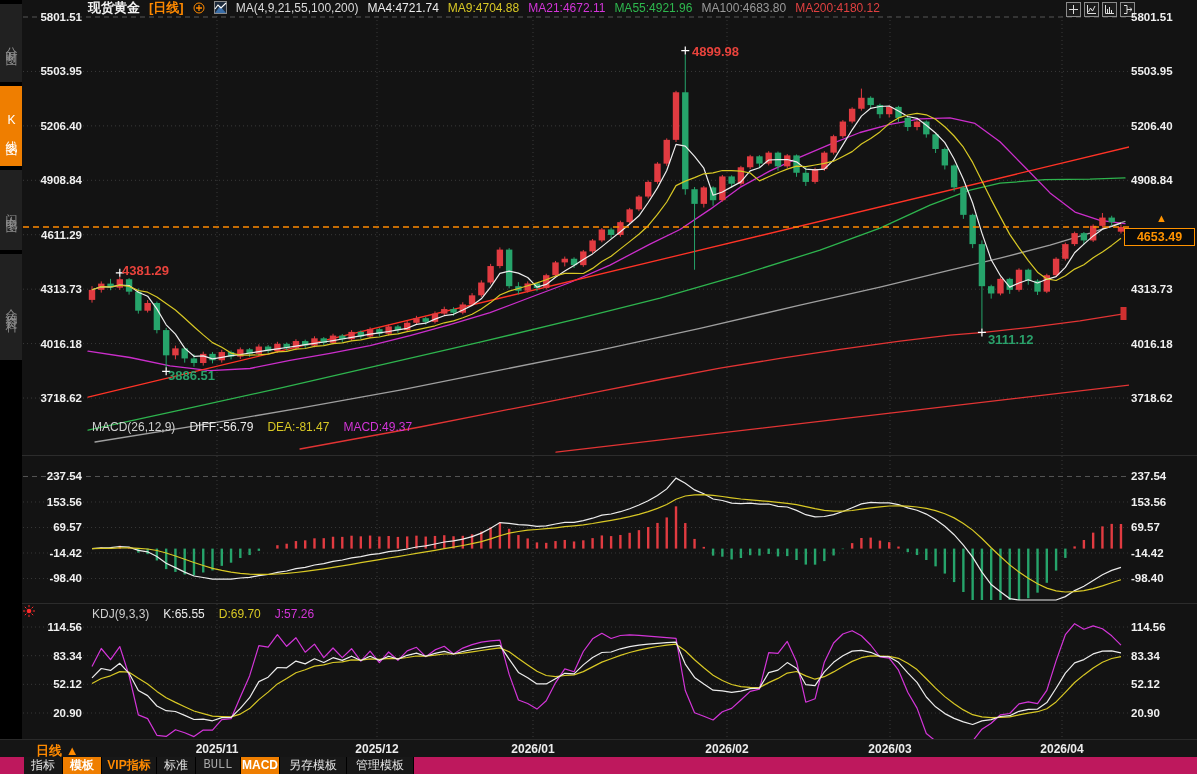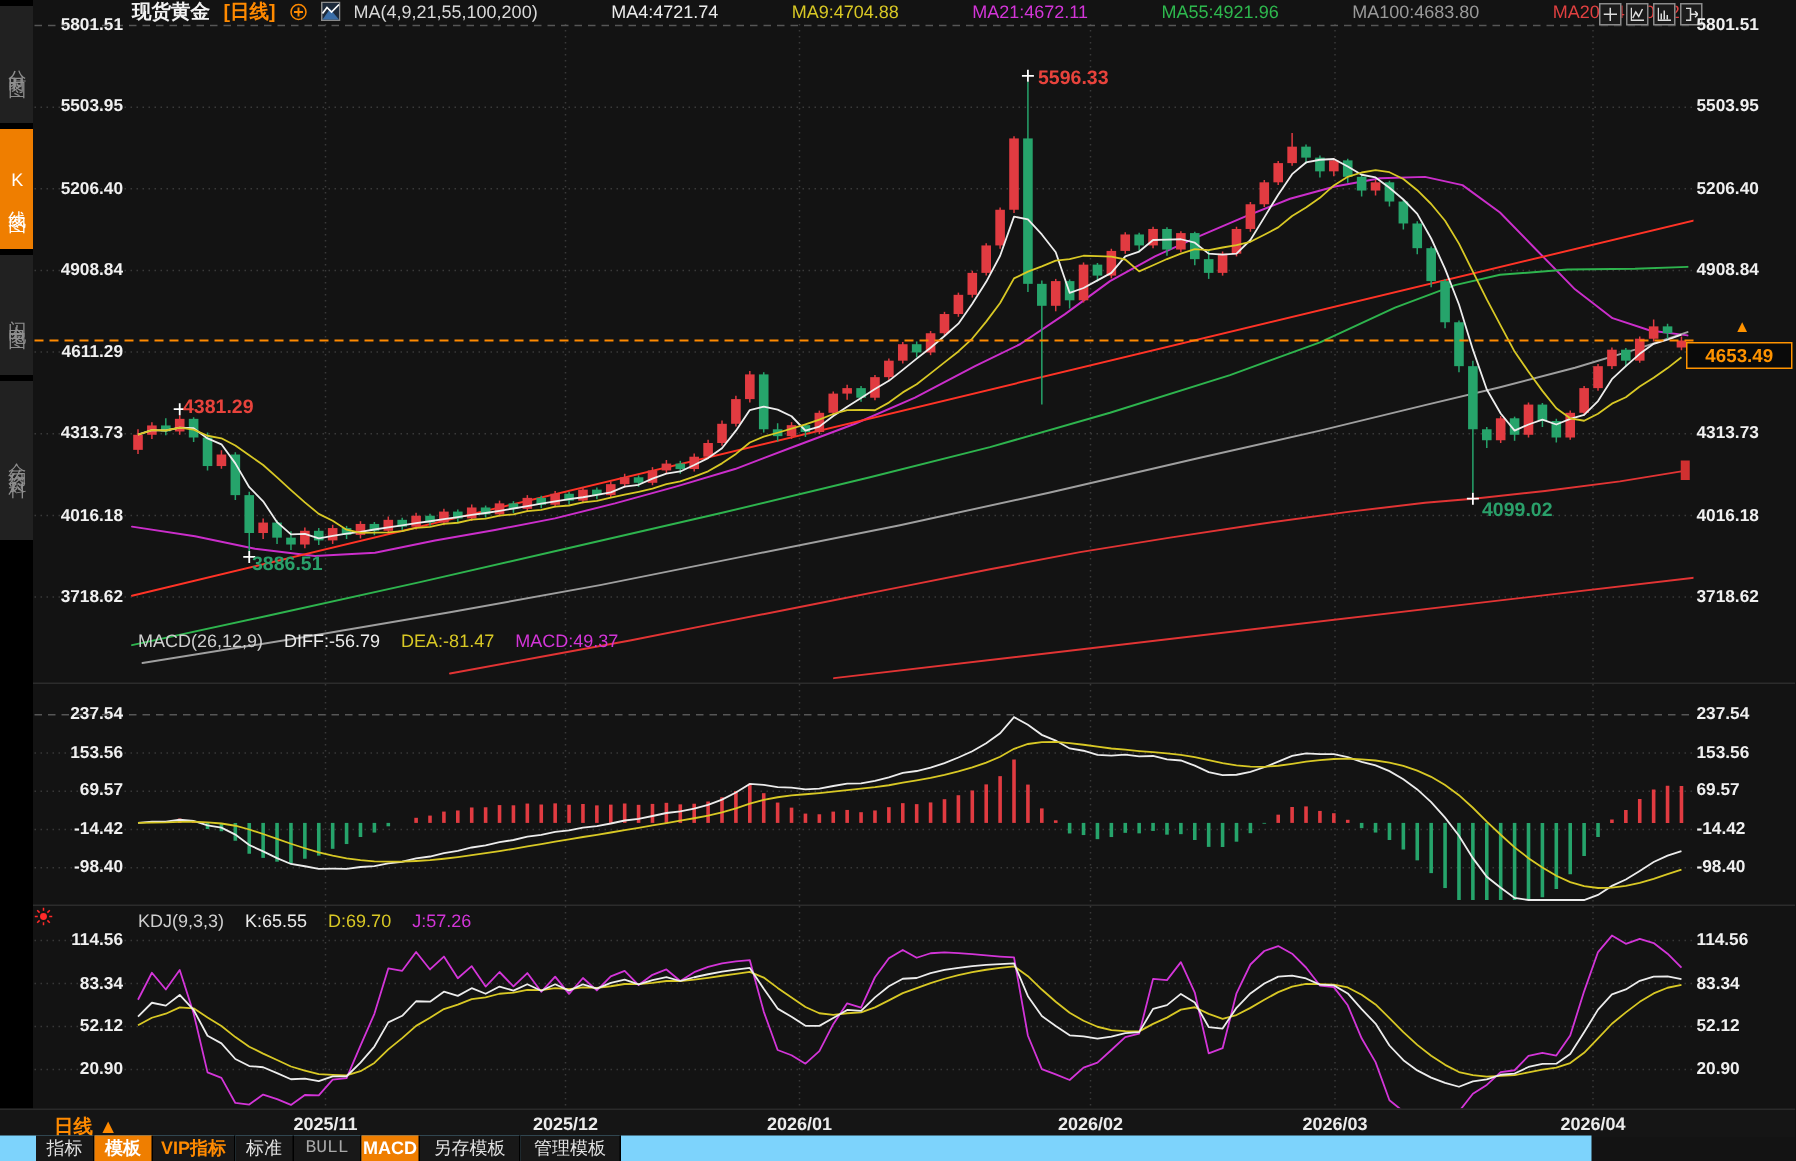--- a/index.html
+++ b/index.html
@@ -10,21 +10,21 @@
   .sidebar{left:0;top:0;width:22px;height:774px;background:#000;}
   .side-tab{position:absolute;left:0;width:22px;background:#212121;color:#8f8f8f;
     font-size:12px;writing-mode:vertical-rl;text-orientation:upright;letter-spacing:4px;
     display:flex;align-items:center;justify-content:center;cursor:pointer;}
   .side-tab.active{background:#ef7e00;color:#fff;}
   
   .legend{left:88px;top:0;height:15px;display:flex;align-items:center;gap:9px;white-space:nowrap;}
   .legend .sym{color:#f2f2f2;font-weight:bold;font-size:13px;}
   .legend .per{color:#ff8a00;font-weight:bold;font-size:13px;}
   .legend .matitle{color:#d9d9d9;font-size:12px;}
-  .legend .mi{font-size:12px;margin-left:40px;}
+  .legend .mi{font-size:12px;}
   .icon-box{width:13px;height:13px;border:1px solid #8a8a8a;background:#1b1b1b;display:inline-flex;
     align-items:center;justify-content:center;cursor:pointer;}
   .tr-icons{left:1066px;top:2px;display:flex;gap:3px;}
   
   .axlab{position:absolute;font-size:11.5px;font-weight:bold;color:#f0f0f0;height:12px;line-height:12px;}
   .axlab.l{left:26px;width:56px;text-align:right;}
   .axlab.r{left:1131px;width:60px;text-align:left;}
   
   .phead{position:absolute;left:92px;display:flex;gap:14px;font-size:12px;white-space:nowrap;}
   .phead .t{color:#cfcfcf;}
@@ -32,21 +32,21 @@
   .c-green{color:#2eb84e;}.c-gray{color:#9a9a9a;}.c-red{color:#e04040;}
   .anno{position:absolute;font-size:13px;font-weight:bold;white-space:nowrap;}
   
   .ptag{left:1124px;top:228px;width:69px;height:16px;border:1px solid #ff9300;background:#0a0a0a;
     color:#ff9300;font-size:12.5px;font-weight:bold;text-align:center;line-height:16px;}
   .parrow{left:1156px;top:213px;color:#ff9300;font-size:11px;line-height:11px;}
   
   .timeline{left:0;top:739px;width:1197px;height:18px;background:#151515;border-top:1px solid #2a2a2a;}
   .period{position:absolute;left:36px;top:2px;color:#ff8a00;font-weight:bold;font-size:13px;cursor:pointer;}
   .dlab{position:absolute;top:2px;transform:translateX(-50%);color:#ececec;font-weight:bold;font-size:12px;}
-  .toolbar{left:0;top:757px;width:1061px;height:17px;background:#7dd3fc;}
+  .toolbar{left:0;top:757px;width:1197px;height:17px;background:#be185d;}
   .tb{position:absolute;top:0;height:17px;line-height:17px;text-align:center;font-size:12px;
     background:#181818;color:#e2e2e2;cursor:pointer;border-right:1px solid #000;}
   .tb.active{background:#ef7e00;color:#fff;font-weight:bold;}
   .tb.vip{color:#ff8a00;font-weight:bold;}
   .tb.latin{font-family:"Liberation Mono","DejaVu Sans Mono",monospace;color:#a8a8a8;}
   .watermark{left:1068px;top:729px;width:125px;text-align:right;font-size:30px;font-weight:bold;
     color:#cfcfcf;opacity:.92;letter-spacing:1px;}
   svg{display:block;}
 </style>
 </head>
@@ -563,22 +563,22 @@
     <svg width="12" height="12">
         <circle cx="6" cy="6" r="2.3" fill="#ff2a2a"></circle>
         <g stroke="#ff2a2a" stroke-width="1">
           <path d="M6 0v2.2M6 9.8V12M0 6h2.2M9.8 6H12M1.8 1.8l1.6 1.6M8.6 8.6l1.6 1.6M10.2 1.8L8.6 3.4M3.4 8.6l-1.6 1.6"></path>
         </g>
       </svg>
   </span>
 
   <div class="anno" style="left:122px;top:263px;color:#e8433c">4381.29</div>
   <div class="anno" style="left:168px;top:368px;color:#2aa06a">3886.51</div>
-  <div class="anno" style="left:692px;top:44px;color:#e8433c">5596.33</div>
-  <div class="anno" style="left:988px;top:332px;color:#2aa06a">4099.02</div>
+  <div class="anno" style="left:692px;top:44px;color:#e8433c">4899.98</div>
+  <div class="anno" style="left:988px;top:332px;color:#2aa06a">3111.12</div>
 
   <div class="abs parrow">▲</div>
   <div class="abs ptag">4653.49</div>
 
   <div class="abs timeline">
     <span class="period">
       <span>日线</span> <span>▲</span>
     </span>
     <span class="dlab" style="left:217px">2025/11</span>
     <span class="dlab" style="left:377px">2025/12</span>

